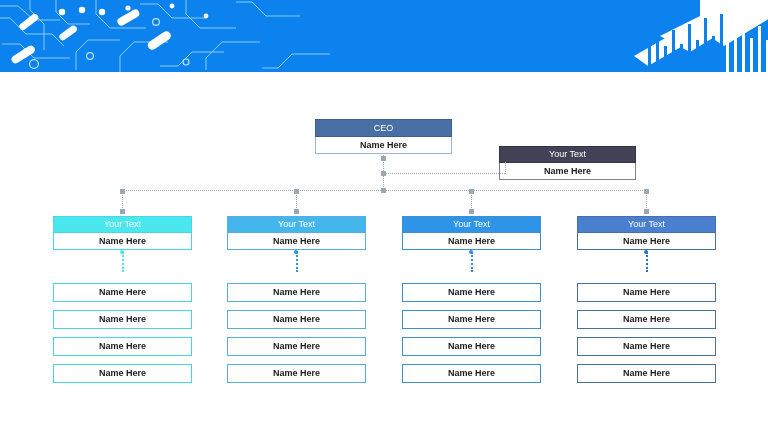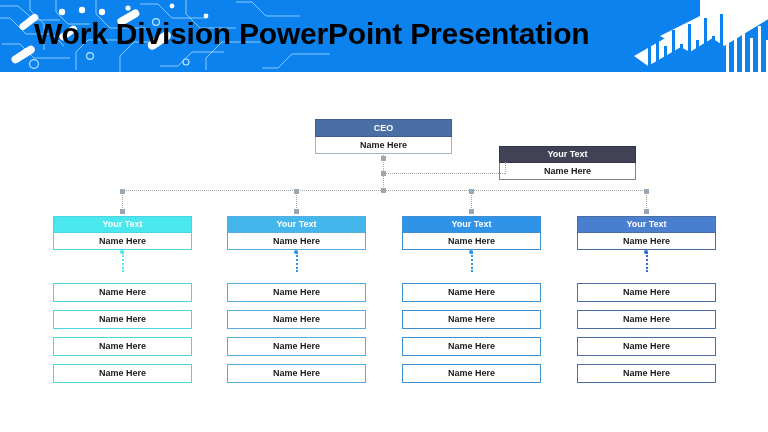--- a/index.html
+++ b/index.html
@@ -51,21 +51,21 @@
   }
 
   
   .node {
     position: absolute;
     box-sizing: border-box;
   }
   .node-head {
     box-sizing: border-box;
     text-align: center;
-    font-weight: bold;
+    font-weight: normal;
     color: #ffffff;
     line-height: 1;
     display: flex;
     align-items: center;
     justify-content: center;
   }
   .node-body {
     box-sizing: border-box;
     background: #ffffff;
     text-align: center;
@@ -229,21 +229,20 @@
     <g fill="#ffffff">
       <rect x="726" y="22" width="3" height="50"></rect>
       <rect x="734" y="34" width="3" height="38"></rect>
       <rect x="742" y="16" width="3" height="56"></rect>
       <rect x="750" y="38" width="3" height="34"></rect>
       <rect x="758" y="26" width="3" height="46"></rect>
       <rect x="766" y="40" width="3" height="32"></rect>
     </g>
   </svg>
 
-  <div class="banner-title">Work Division PowerPoint Presentation</div>
 </div>
 
 <div class="chart">
 
   <div class="node ceo">
     <div class="node-head">CEO</div>
     <div class="node-body">Name Here</div>
   </div>
 
   <div class="node assistant">

